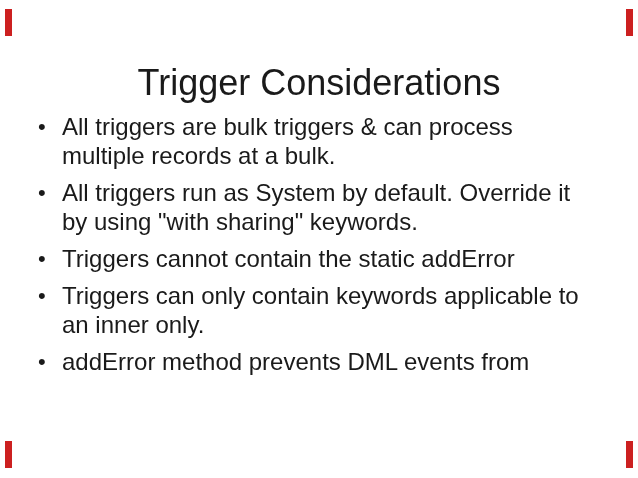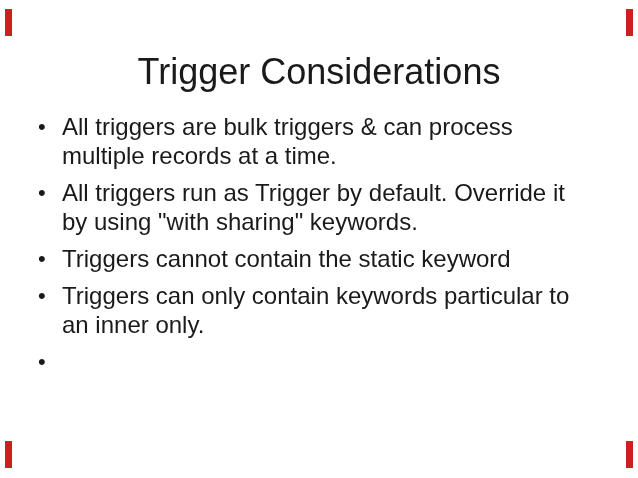--- a/index.html
+++ b/index.html
@@ -21,21 +21,21 @@
     width: 7px;
     height: 27px;
     background: var(--marker, #cc2020);
   }
   .corner-marker.tl { left: 5px;  top: 9px; }
   .corner-marker.bl { left: 5px;  bottom: 10px; }
   .corner-marker.tr { right: 5px; top: 9px; }
   .corner-marker.br { right: 5px; bottom: 10px; }
 
   .slide-title {
-    margin: 1px;
+    margin: 12px;
     padding-top: 50px;
     text-align: center;
     font-size: 36px;
     font-weight: normal;
     line-height: 1.15;
     letter-spacing: 0px;
     color: var(--text, #1a1a1a);
   }
   .bullet-list {
     list-style: none;
@@ -74,48 +74,49 @@
   <div class="corner-marker br"></div>
 
   <h1 class="slide-title">Trigger Considerations</h1>
 
   <ul class="bullet-list">
 
     <li class="bullet-item">
       <span class="bullet-dot">•</span>
       <span class="bullet-text">
         <span class="bullet-line">All triggers are bulk triggers &amp; can process</span>
-        <span class="bullet-line">multiple records at a time.</span>
+        <span class="bullet-line">multiple records at a bulk.</span>
       </span>
     </li>
 
     <li class="bullet-item">
       <span class="bullet-dot">•</span>
       <span class="bullet-text">
-        <span class="bullet-line">All triggers run as Trigger by default. Override it</span>
+        <span class="bullet-line">All triggers run as System by default. Override it</span>
         <span class="bullet-line">by using "with sharing" keywords.</span>
       </span>
     </li>
 
     <li class="bullet-item">
       <span class="bullet-dot">•</span>
       <span class="bullet-text">
-        <span class="bullet-line">Triggers cannot contain the static keyword</span>
+        <span class="bullet-line">Triggers cannot contain the static addError</span>
 
       </span>
     </li>
 
     <li class="bullet-item">
       <span class="bullet-dot">•</span>
       <span class="bullet-text">
-        <span class="bullet-line">Triggers can only contain keywords particular to</span>
+        <span class="bullet-line">Triggers can only contain keywords applicable to</span>
         <span class="bullet-line">an inner only.</span>
       </span>
     </li>
 
     <li class="bullet-item">
       <span class="bullet-dot">•</span>
       <span class="bullet-text">
+        <span class="bullet-line">addError method prevents DML events from</span>
       </span>
     </li>
 
   </ul>
 </div>
 
 </body></html>

